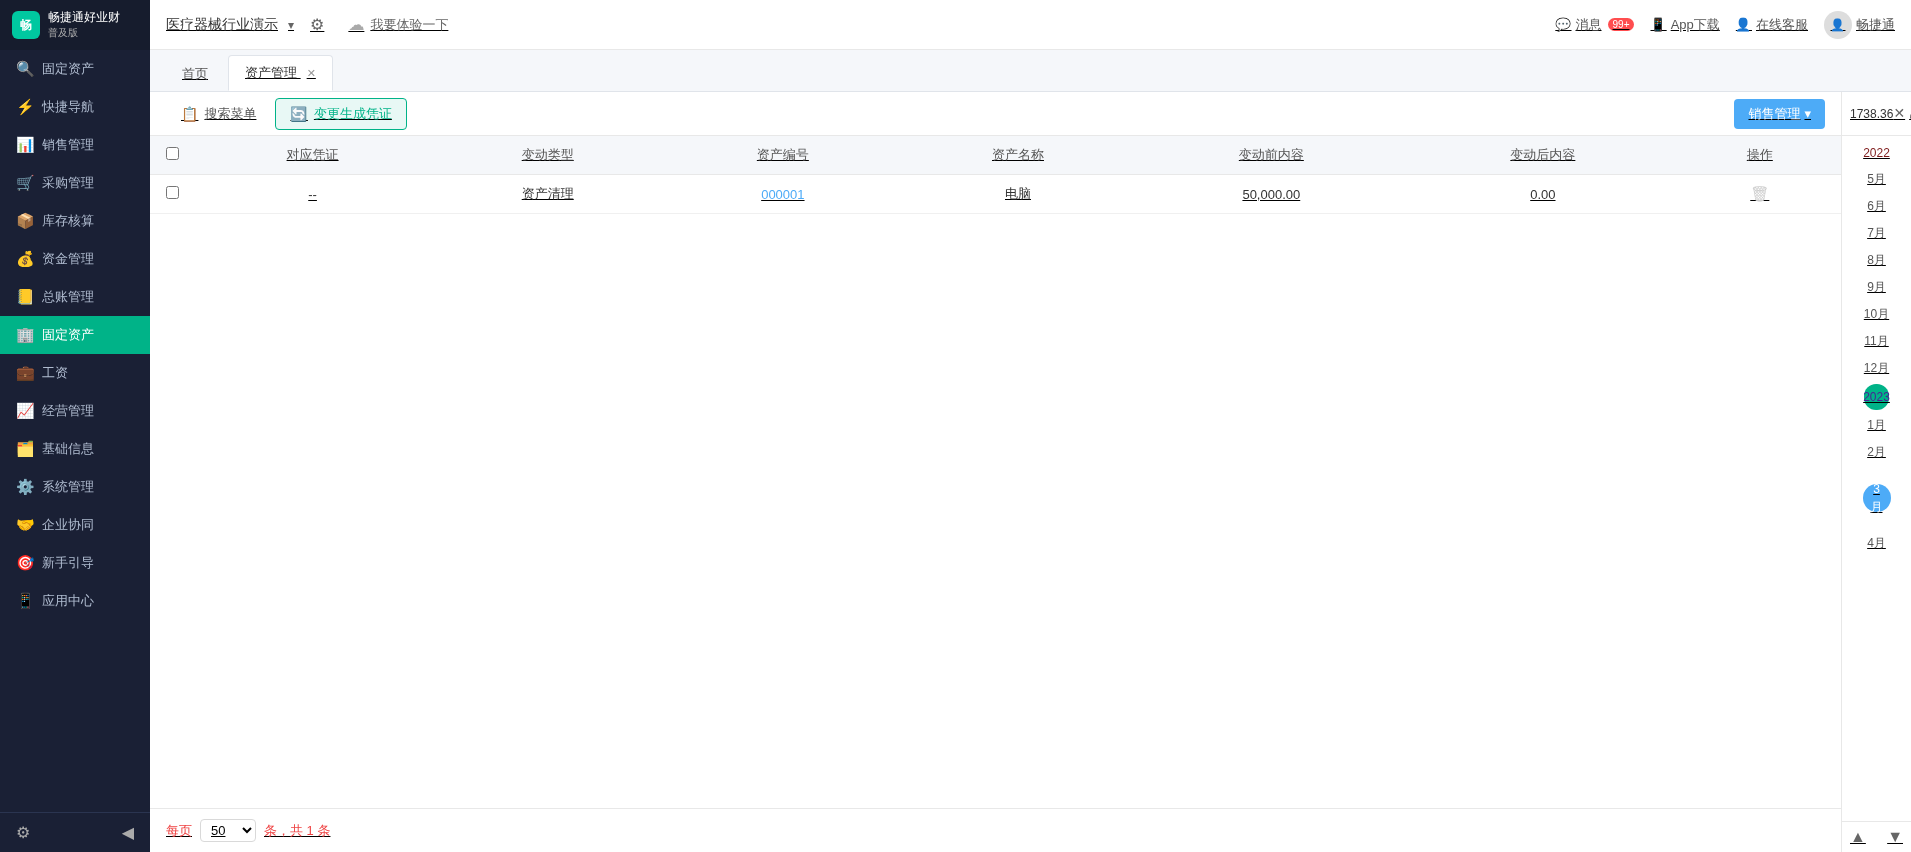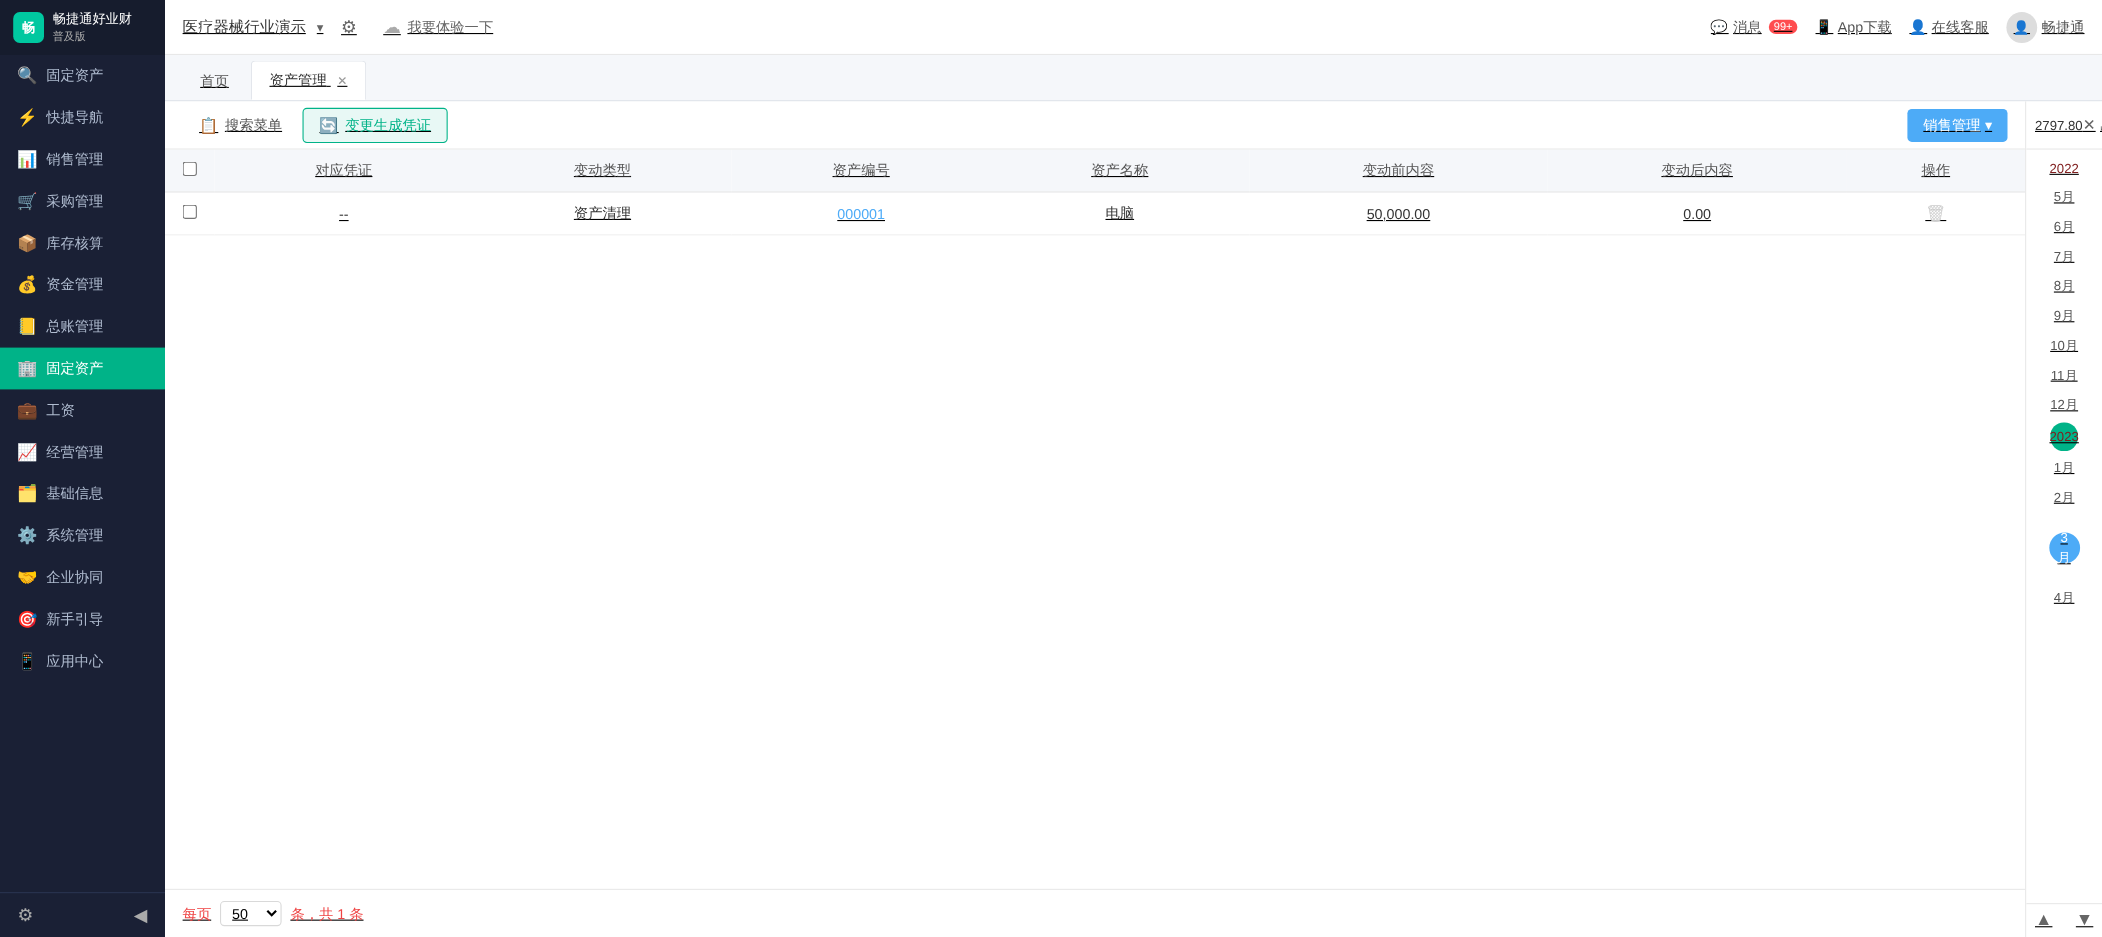--- a/index.html
+++ b/index.html
@@ -259,21 +259,21 @@
     .period-list::-webkit-scrollbar { width: 3px; }
     .period-year {
       padding: 6px 8px;
       font-size: 12px;
       color: #7f1d1d;
       font-weight: 500;
       display: flex; align-items: center; justify-content: center;
     }
     .period-year.highlight {
       background: #00b388;
-      color: #7f1d1d;
+      color: #4c1d95;
       border-radius: 12px;
       margin: 2px 22px;
     }
     .period-month {
       padding: 5px 8px;
       text-align: center;
       font-size: 12px;
       color: #555;
       cursor: pointer;
     }
@@ -481,21 +481,21 @@
           <option value="50" selected="">50</option>
           <option value="100">100</option>
         </select>
         <span class="pagination-label">条，共 1 条</span>
       </div>
 
     </div>
 
     <div class="period-panel">
       <div class="period-header">
-        <span>2797.80</span>
+        <span>1738.36</span>
         <div style="display:flex;gap:4px;">
           <span class="period-close">✕</span>
           <span class="period-maximize">⤢</span>
         </div>
       </div>
       <div class="period-list">
 
         <div class="period-year">2022</div>
 
         <div class="period-month">5月</div>

